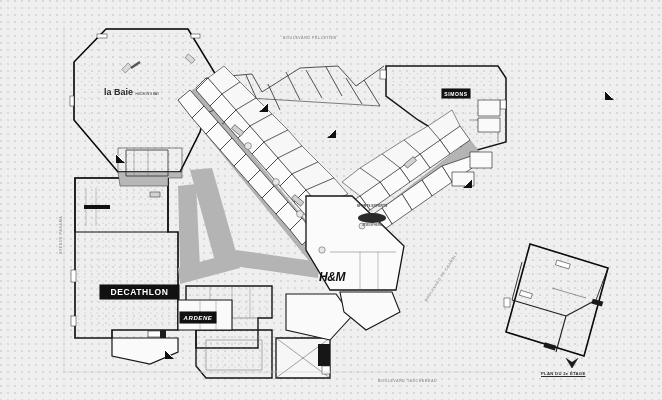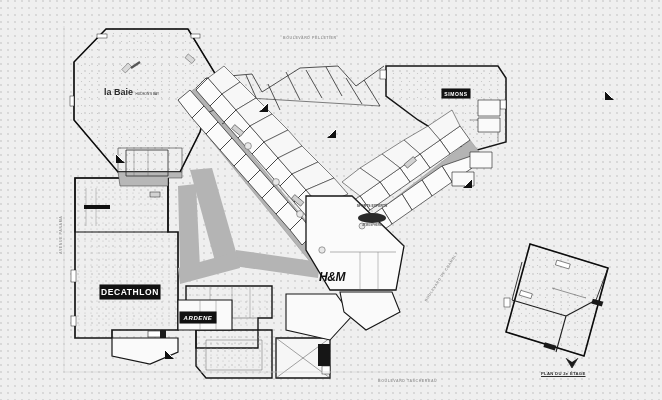--- a/index.html
+++ b/index.html
@@ -287,21 +287,21 @@
 
   <div class="street vert" style="left:59px;top:254px;transform:rotate(-90deg);">AVENUE PANAMA</div>
 
   <div class="street" style="left:424px;top:300px;transform:rotate(-57deg);transform-origin:0 0;">BOULEVARD DE CHAMBLY</div>
 
   <div class="baie" style="left:104px;top:87px;font-size:9px;">
     <span>la Baie</span>
     <span class="sm">HUDSON'S BAY</span>
   </div>
 
-  <div class="logo-box" style="left:100px;top:285px;width:60px;height:14px;font-size:8.5px;">DECATHLON</div>
+  <div class="logo-box" style="left:100px;top:285px;width:79px;height:14px;font-size:8.5px;">DECATHLON</div>
 
   <div class="logo-box" style="left:180px;top:312px;width:36px;height:11px;font-size:6px;font-style:italic;">ARDENE</div>
 
   <div class="hm" style="left:283px;top:270px;font-size:12px;margin-left:36px;">H&amp;M</div>
 
   <div class="logo-box" style="left:442px;top:89px;width:28px;height:9px;font-size:5px;">SIMONS</div>
 
   <div class="store-tag" style="left:350px;top:204px;width:44px;font-size:3.4px;">SPORTS EXPERTS</div>
   <div class="store-tag" style="left:352px;top:223px;width:40px;font-size:2.8px;color:#666;">ATMOSPHERE</div>
 

